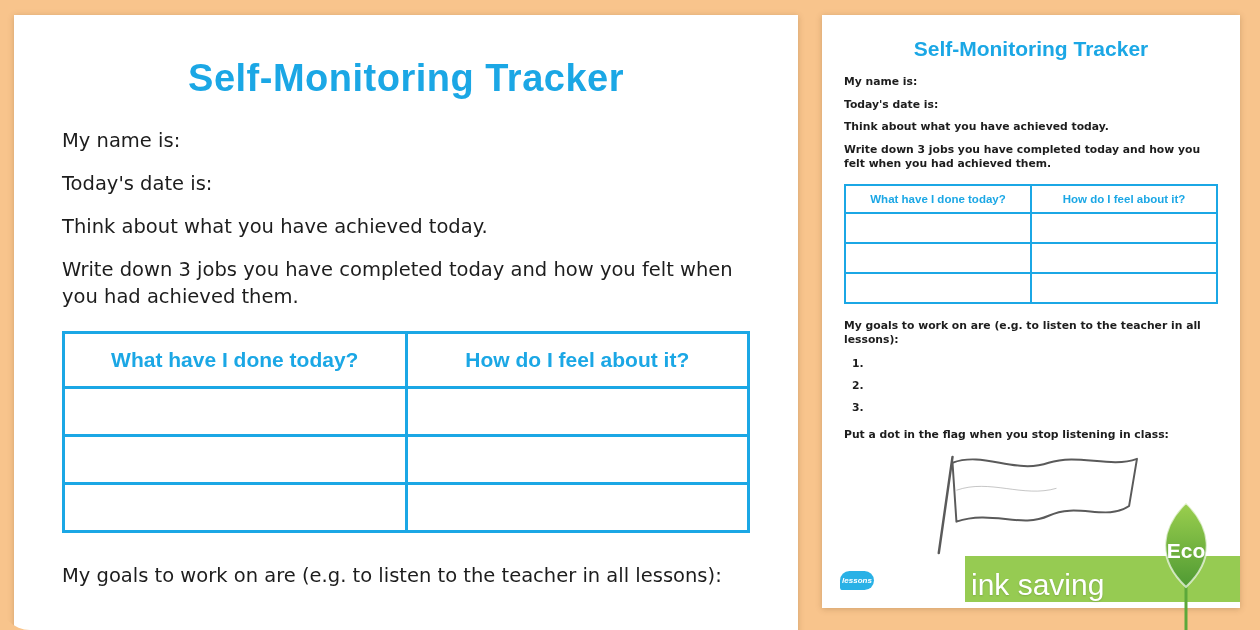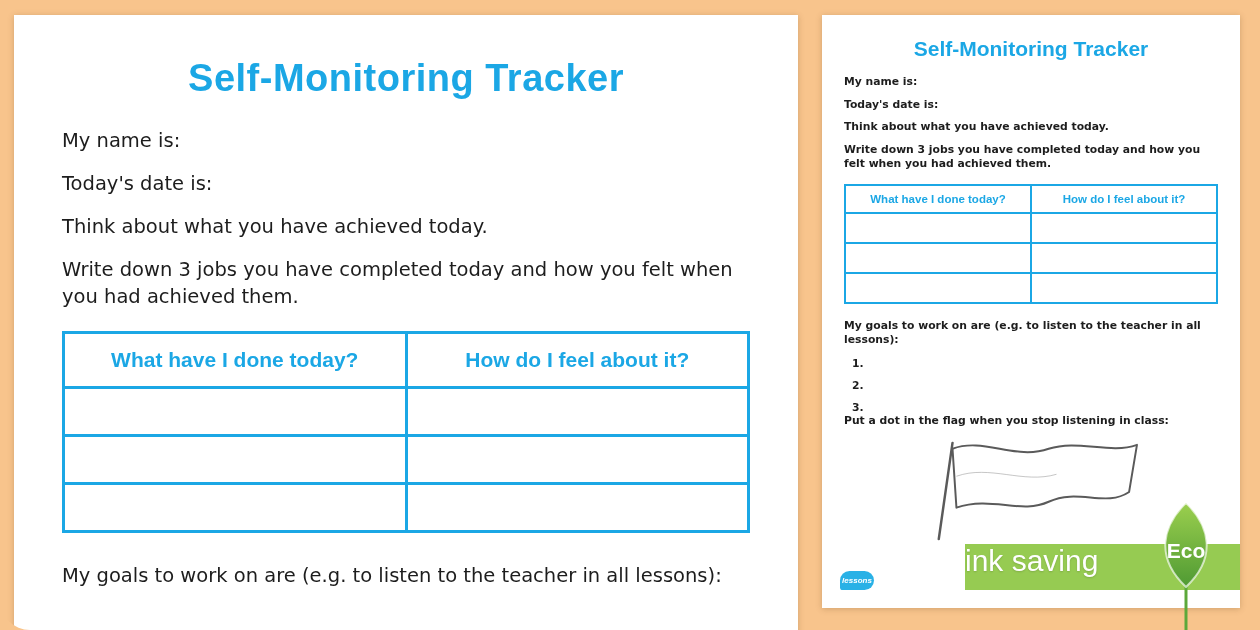--- a/index.html
+++ b/index.html
@@ -95,43 +95,43 @@
   }
   .page-right .tracker-table td {
     border:2px solid #1ba7e5;
     height:30px;
   }
   .page-right .goals-line { margin-top:15px; }
   .page-right .goal-item {
     font-size:10.8px; font-weight:bold;
     margin:9px 0 0 8px;
   }
-  .page-right .flag-line { }
+  .page-right .flag-line { margin-top:14px; }
   .flag-wrap { text-align:center; margin-top:4px; }
 
   .twinkl-logo {
     position:absolute;
     left:18px; bottom:18px;
     width:34px; height:19px;
     background:#29b1e6;
     border-radius:10px 10px 10px 3px;
     display:flex; align-items:center; justify-content:center;
     color:#ffffff;
     font-size:8px; font-style:italic; font-weight:bold;
     font-family:"Liberation Sans", sans-serif;
   }
 
   
   .ink-ribbon {
     position:absolute;
-    left:965px; top:544px;
+    left:965px; top:556px;
     width:275px; height:46px;
     background:rgba(139,197,63,0.9);
-    display:flex; align-items:flex-start;
-    padding-left:0;
+    display:flex; align-items:flex-end;
+    padding-left:6px;
     z-index:5;
   }
   .ink-ribbon .ribbon-label {
     color:#ffffff;
     font-size:30px;
     font-family:"Liberation Sans", sans-serif;
     text-shadow:0 1px 2px rgba(0,0,0,0.15);
   }
   .eco-leaf-wrap {
     position:absolute;

